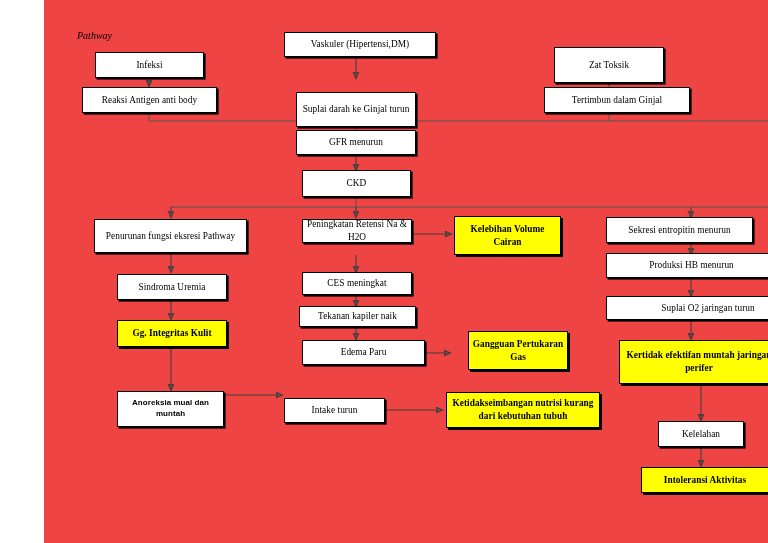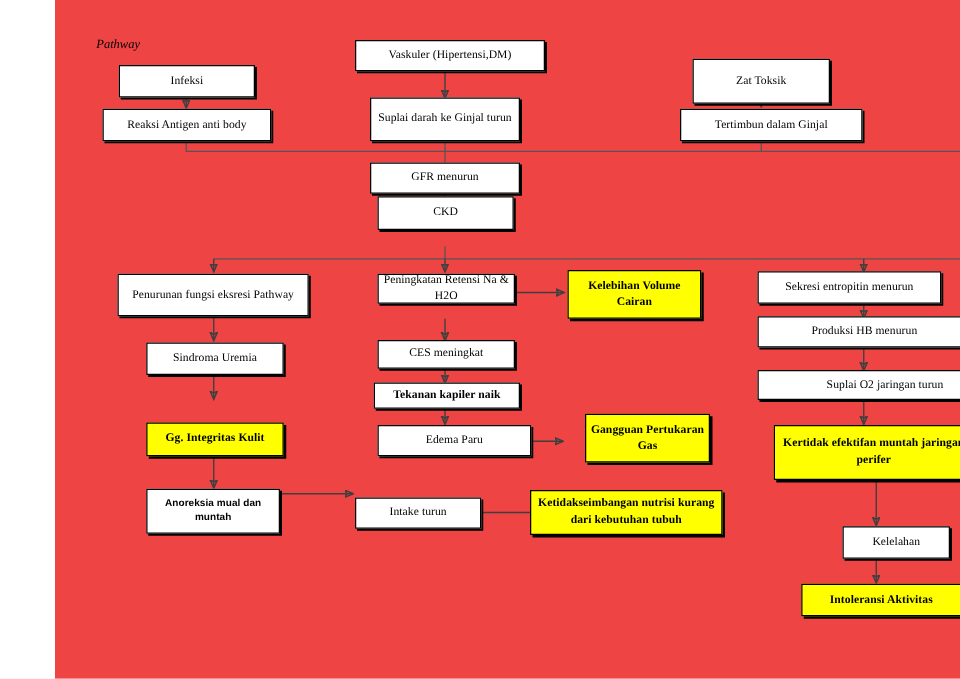--- a/index.html
+++ b/index.html
@@ -126,57 +126,57 @@
   </svg>
 
   <div class="node" style="left:51px; top:52px; width:109px; height:26px;">Infeksi</div>
 
   <div class="node" style="left:240px; top:32px; width:152px; height:25px;">Vaskuler (Hipertensi,DM)</div>
 
   <div class="node" style="left:510px; top:47px; width:110px; height:36px;">Zat Toksik</div>
 
   <div class="node" style="left:38px; top:87px; width:135px; height:26px;">Reaksi Antigen anti body</div>
 
-  <div class="node" style="left:252px; top:78px; width:120px; height:35px;">Suplai darah ke Ginjal turun</div>
+  <div class="node" style="left:252px; top:92px; width:120px; height:35px;">Suplai darah ke Ginjal turun</div>
 
   <div class="node" style="left:500px; top:87px; width:146px; height:26px;">Tertimbun dalam Ginjal</div>
 
   <div class="node" style="left:252px; top:130px; width:120px; height:25px;">GFR menurun</div>
 
-  <div class="node" style="left:258px; top:157px; width:109px; height:27px;">CKD</div>
+  <div class="node" style="left:258px; top:170px; width:109px; height:27px;">CKD</div>
 
   <div class="node" style="left:50px; top:219px; width:153px; height:34px;">Penurunan fungsi eksresi Pathway</div>
 
   <div class="node" style="left:73px; top:274px; width:110px; height:26px;">Sindroma Uremia</div>
 
-  <div class="node hl" style="left:73px; top:338px; width:110px; height:27px;">Gg. Integritas Kulit</div>
+  <div class="node hl" style="left:73px; top:320px; width:110px; height:27px;">Gg. Integritas Kulit</div>
 
   <div class="node sans" style="left:73px; top:391px; width:107px; height:36px;">Anoreksia mual dan muntah</div>
 
   <div class="node" style="left:258px; top:219px; width:110px; height:24px;">Peningkatan Retensi Na &amp; H2O</div>
 
   <div class="node" style="left:258px; top:272px; width:110px; height:23px;">CES meningkat</div>
 
-  <div class="node" style="left:255px; top:306px; width:117px; height:21px;font-weight:bold;">Tekanan kapiler naik</div>
+  <div class="node" style="left:255px; top:306px; width:117px; height:21px;">Tekanan kapiler naik</div>
 
   <div class="node" style="left:258px; top:340px; width:123px; height:25px;">Edema Paru</div>
 
   <div class="node" style="left:240px; top:398px; width:101px; height:25px;">Intake turun</div>
 
   <div class="node hl" style="left:410px; top:216px; width:107px; height:39px;">Kelebihan Volume Cairan</div>
 
   <div class="node hl" style="left:424px; top:331px; width:100px; height:39px;">Gangguan Pertukaran Gas</div>
 
-  <div class="node hl" style="left:380px; top:392px; width:154px; height:36px;">Ketidakseimbangan nutrisi kurang dari kebutuhan tubuh</div>
+  <div class="node hl" style="left:402px; top:392px; width:154px; height:36px;">Ketidakseimbangan nutrisi kurang dari kebutuhan tubuh</div>
 
   <div class="node" style="left:562px; top:217px; width:147px; height:26px;">Sekresi entropitin menurun</div>
 
   <div class="node" style="left:562px; top:253px; width:171px; height:25px;">Produksi HB menurun</div>
 
   <div class="node" style="left:562px; top:296px; width:204px; height:24px;">Suplai O2 jaringan turun</div>
 
   <div class="node hl" style="left:575px; top:340px; width:160px; height:44px;">Kertidak efektifan muntah jaringan perifer</div>
 
-  <div class="node" style="left:630px; top:421px; width:86px; height:26px;">Kelelahan</div>
+  <div class="node" style="left:614px; top:421px; width:86px; height:26px;">Kelelahan</div>
 
   <div class="node hl" style="left:597px; top:467px; width:128px; height:26px;">Intoleransi Aktivitas</div>
 
 </div>
 
 </body></html>

